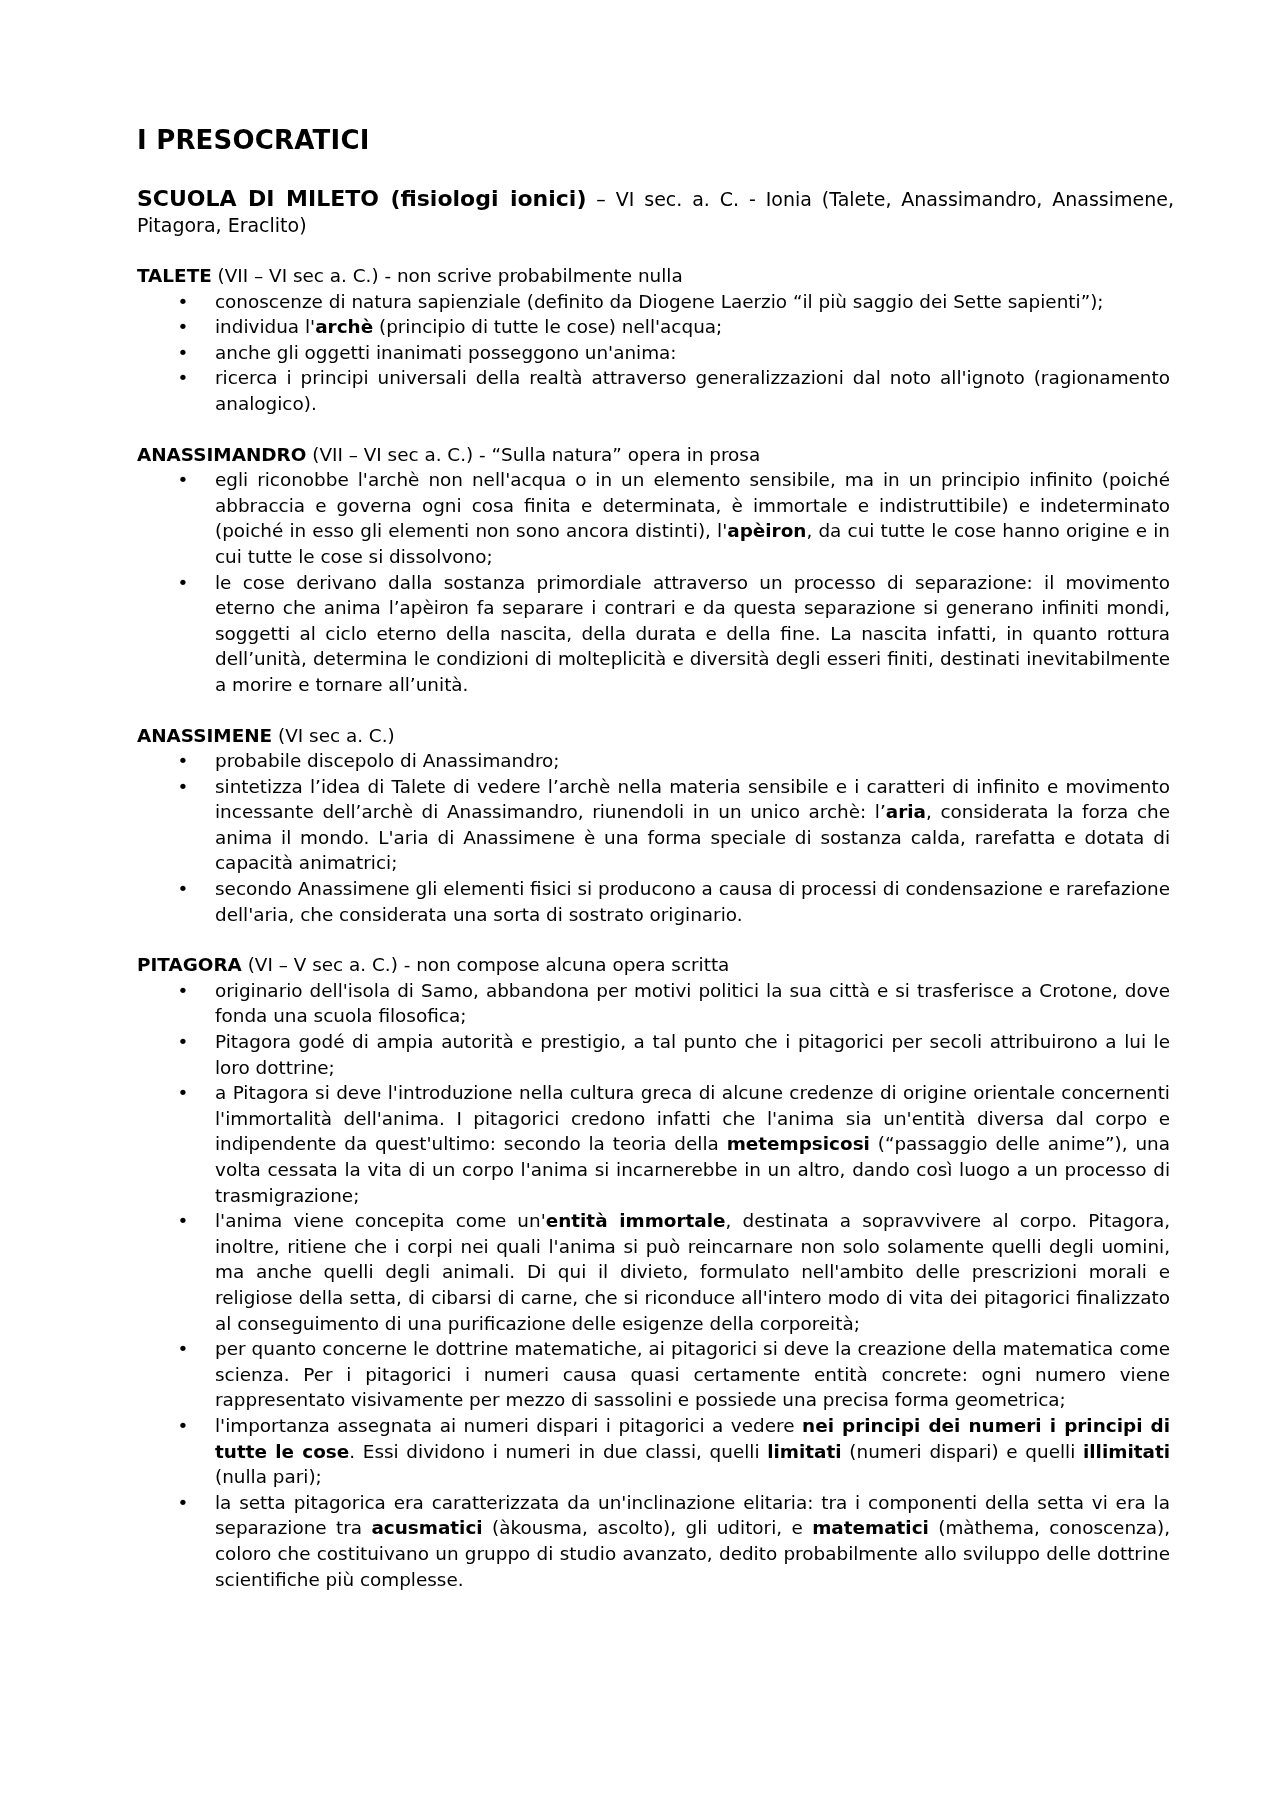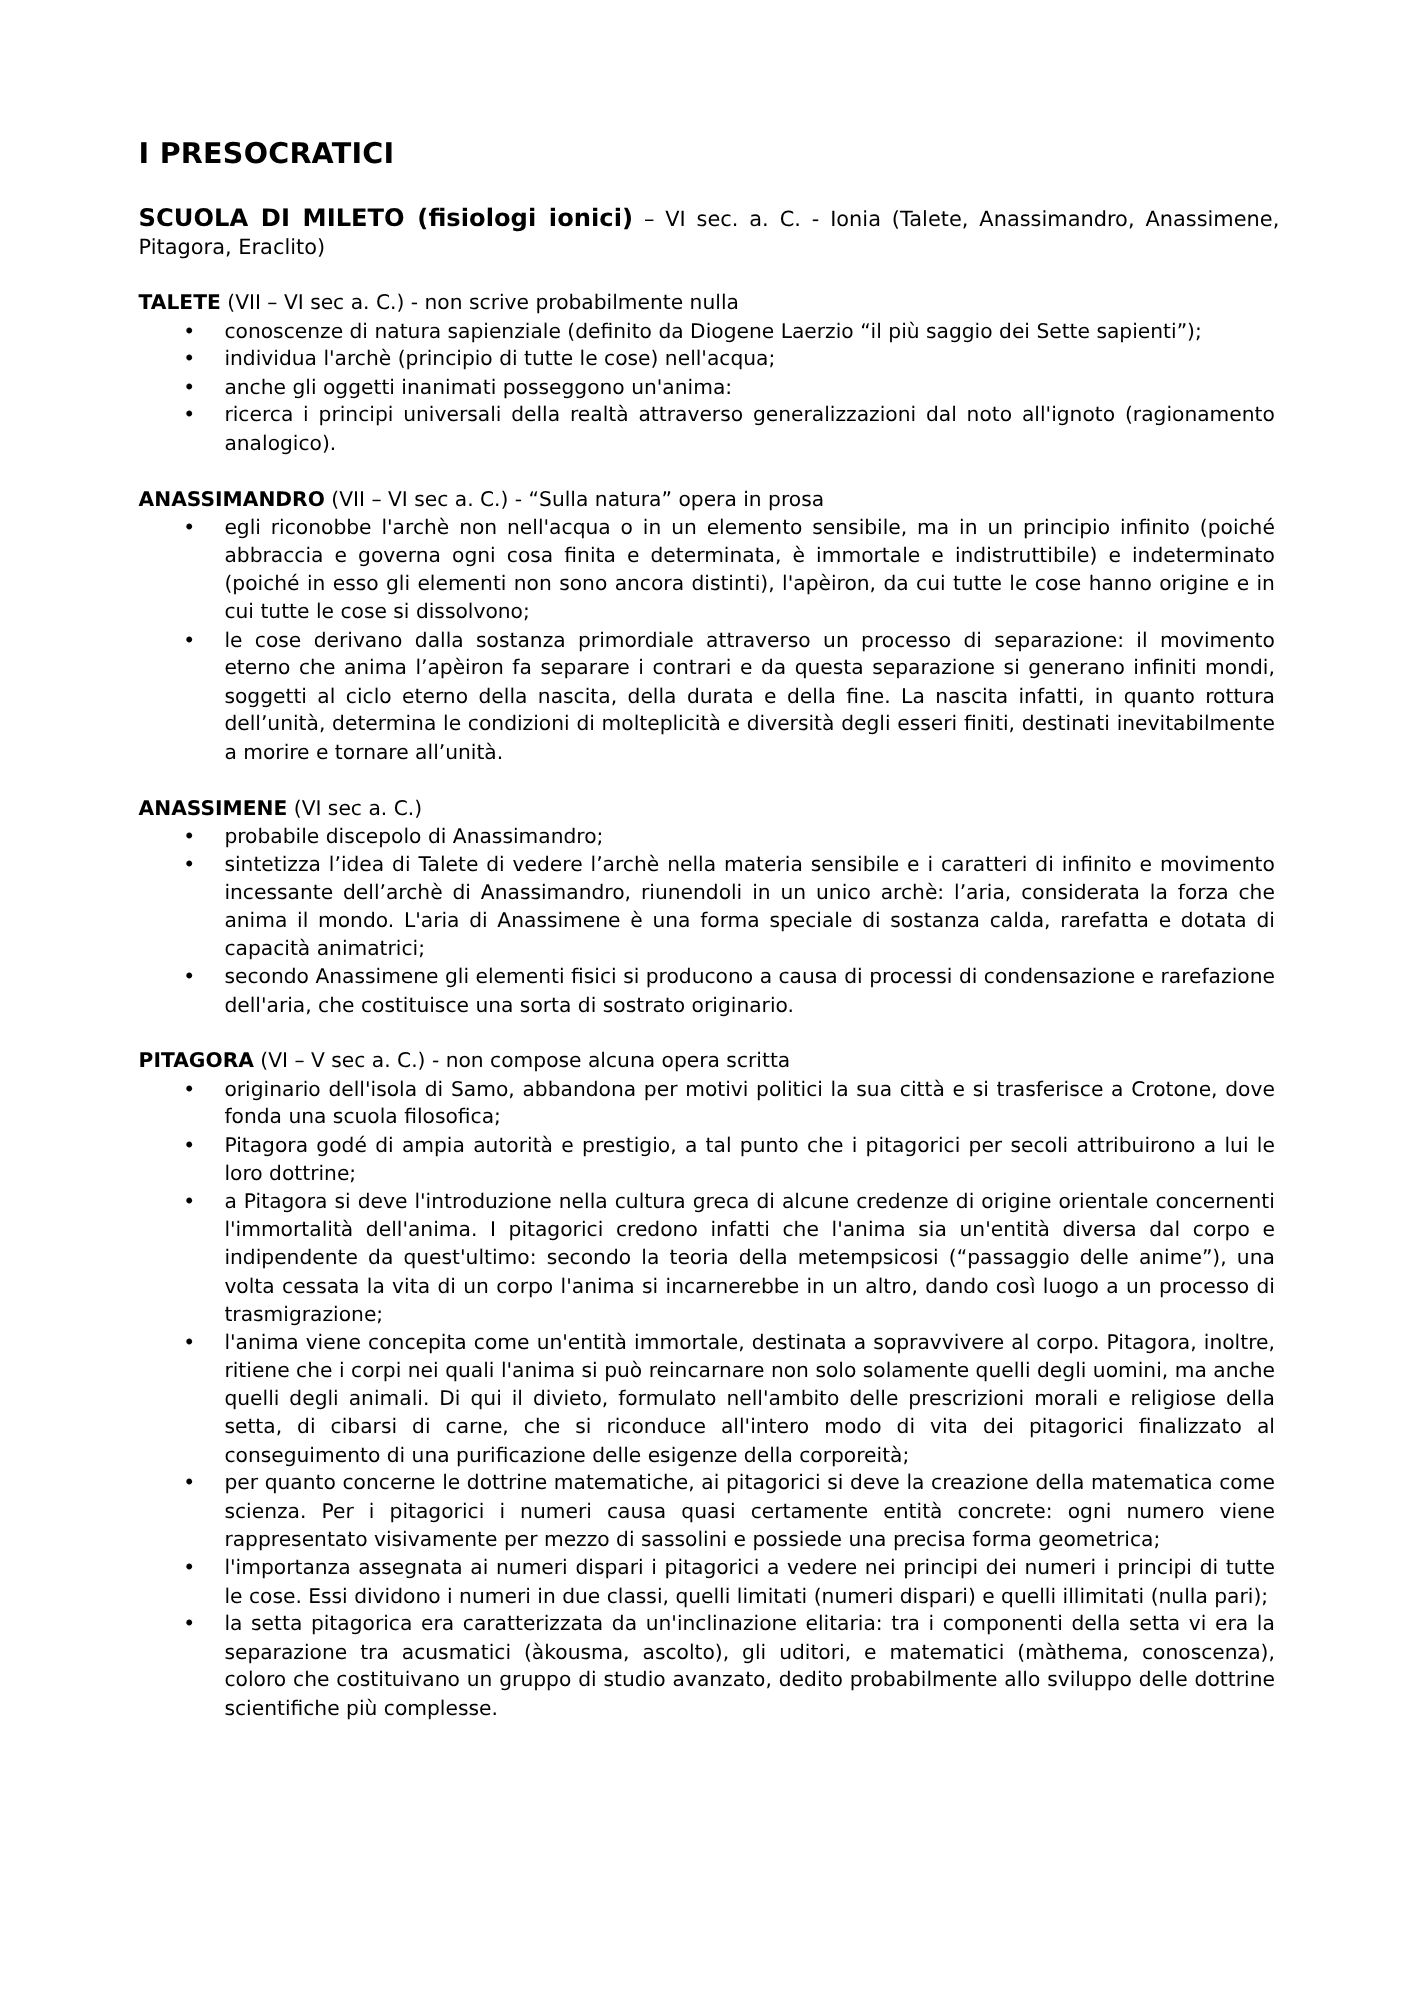--- a/index.html
+++ b/index.html
@@ -1,28 +1,28 @@
 <!DOCTYPE html>
 <html><head>
 <meta charset="utf-8">
 <style>
   html, body { margin: 0; padding: 0; background: #ffffff; }
   body { width: 1280px; height: 1811px; position: relative; overflow: hidden;
          font-family: "DejaVu Sans", sans-serif; color: #000; }
-  .page { position: absolute; left: 126px; top: 120px; width: 1037px; }
+  .page { position: absolute; left: 137px; top: 120px; width: 1037px; }
   h1 { font-size: 26px; font-weight: bold; margin: 0 0 26px 0; line-height: 40px; letter-spacing: 0.2px; }
   .school { font-size: 19px; line-height: 25.5px; text-align: justify; margin: 0 0 25px 0; }
   .school .big { font-size: 22px; font-weight: bold; margin-top: 48px; }
   .section { margin: 0 4px 25px 0; font-size: 18.4px; line-height: 25.6px; }
   .section-head { margin: 0; }
   .section-head b { font-weight: bold; }
   ul { list-style: none; margin: 0; padding: 0; }
   li { position: relative; padding-left: 78px; text-align: justify; }
   li .bullet { position: absolute; left: 36px; top: 0; width: 20px; text-align: center; }
-  li b { font-weight: normal; }
+  li b { font-weight: bold; }
 </style>
 </head>
 <body>
 
 <div class="page">
   <h1>I PRESOCRATICI</h1>
 
   <p class="school"><span class="big">SCUOLA DI MILETO  (fisiologi ionici)</span><span> – VI sec. a. C. - Ionia (Talete, Anassimandro, Anassimene, Pitagora, Eraclito)</span></p>
 
   <div id="sections">
@@ -40,21 +40,21 @@
         <ul>
           <li><span class="bullet">•</span><span>egli riconobbe l'archè non nell'acqua o in un elemento sensibile, ma in un principio infinito (poiché abbraccia e governa ogni cosa finita e determinata, è immortale e indistruttibile) e indeterminato (poiché in esso gli elementi non sono ancora distinti), l'</span><b>apèiron</b><span>, da cui tutte le cose hanno origine e in cui tutte le cose si dissolvono;</span></li>
           <li><span class="bullet">•</span><span>le cose derivano dalla sostanza primordiale attraverso un processo di separazione: il movimento eterno che anima l’apèiron fa separare i contrari e da questa separazione si generano infiniti mondi, soggetti al ciclo eterno della nascita, della durata e della fine. La nascita infatti, in quanto rottura dell’unità, determina le condizioni di molteplicità e diversità degli esseri finiti, destinati inevitabilmente a morire e tornare all’unità.</span></li>
         </ul>
       </div>
       <div class="section">
         <p class="section-head"><b>ANASSIMENE</b><span> (VI sec a. C.)</span></p>
         <ul>
           <li><span class="bullet">•</span><span>probabile discepolo di Anassimandro;</span></li>
           <li><span class="bullet">•</span><span>sintetizza l’idea di Talete di vedere l’archè nella materia sensibile e i caratteri di infinito e movimento incessante dell’archè di Anassimandro, riunendoli in un unico archè: l’</span><b>aria</b><span>, considerata la forza che anima il mondo. L'aria di Anassimene è una forma speciale di sostanza calda, rarefatta e dotata di capacità animatrici;</span></li>
-          <li><span class="bullet">•</span><span>secondo Anassimene gli elementi fisici si producono a causa di processi di condensazione e rarefazione dell'aria, che costituisce una sorta di sostrato originario.</span></li>
+          <li><span class="bullet">•</span><span>secondo Anassimene gli elementi fisici si producono a causa di processi di condensazione e rarefazione dell'aria, che considerata una sorta di sostrato originario.</span></li>
         </ul>
       </div>
       <div class="section">
         <p class="section-head"><b>PITAGORA</b><span> (VI – V sec a. C.) - non compose alcuna opera scritta</span></p>
         <ul>
           <li><span class="bullet">•</span><span>originario dell'isola di Samo, abbandona per motivi politici la sua città e si trasferisce a Crotone, dove fonda una scuola filosofica;</span></li>
           <li><span class="bullet">•</span><span>Pitagora godé di ampia autorità e prestigio, a tal punto che i pitagorici per secoli attribuirono a lui le loro dottrine;</span></li>
           <li><span class="bullet">•</span><span>a Pitagora si deve l'introduzione nella cultura greca di alcune credenze di origine orientale concernenti l'immortalità dell'anima. I pitagorici credono infatti che l'anima sia un'entità diversa dal corpo e indipendente da quest'ultimo: secondo la teoria della </span><b>metempsicosi</b><span> (“passaggio delle anime”), una volta cessata la vita di un corpo l'anima si incarnerebbe in un altro, dando così luogo a un processo di trasmigrazione;</span></li>
           <li><span class="bullet">•</span><span>l'anima viene concepita come un'</span><b>entità immortale</b><span>, destinata a sopravvivere al corpo. Pitagora, inoltre, ritiene che i corpi nei quali l'anima si può reincarnare non solo solamente quelli degli uomini, ma anche quelli degli animali. Di qui il divieto, formulato nell'ambito delle prescrizioni morali e religiose della setta, di cibarsi di carne, che si riconduce all'intero modo di vita dei pitagorici finalizzato al conseguimento di una purificazione delle esigenze della corporeità;</span></li>
           <li><span class="bullet">•</span><span>per quanto concerne le dottrine matematiche, ai pitagorici si deve la creazione della matematica come scienza. Per i pitagorici i numeri causa quasi certamente entità concrete: ogni numero viene rappresentato visivamente per mezzo di sassolini e possiede una precisa forma geometrica;</span></li>

